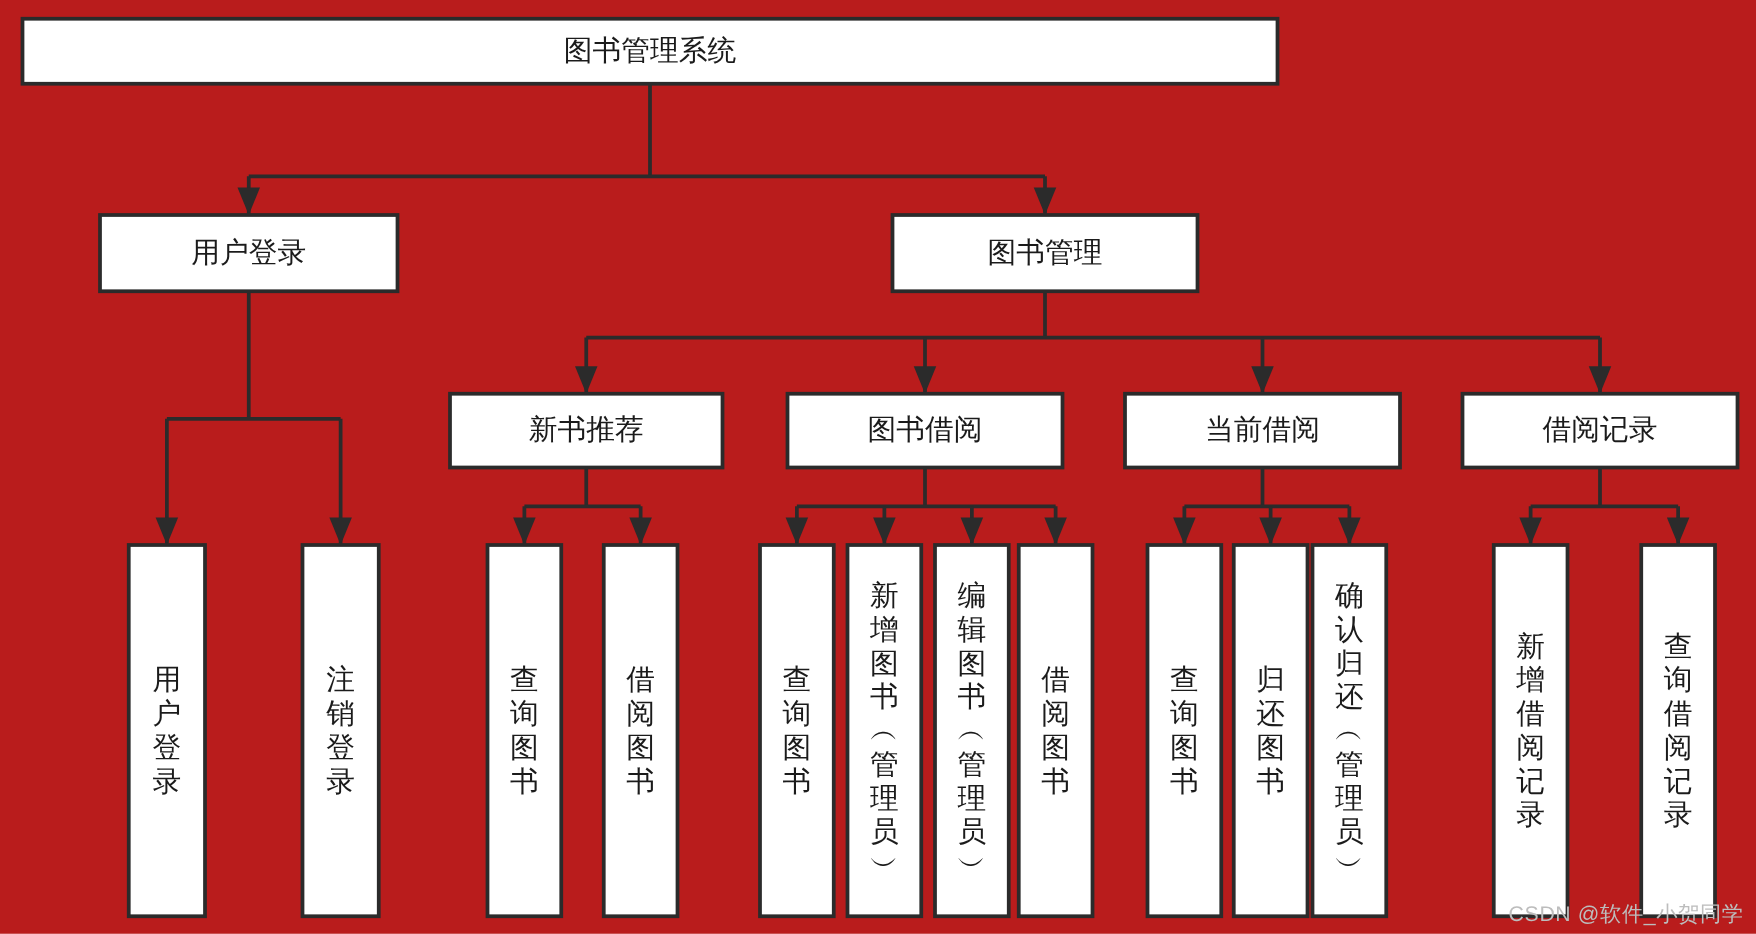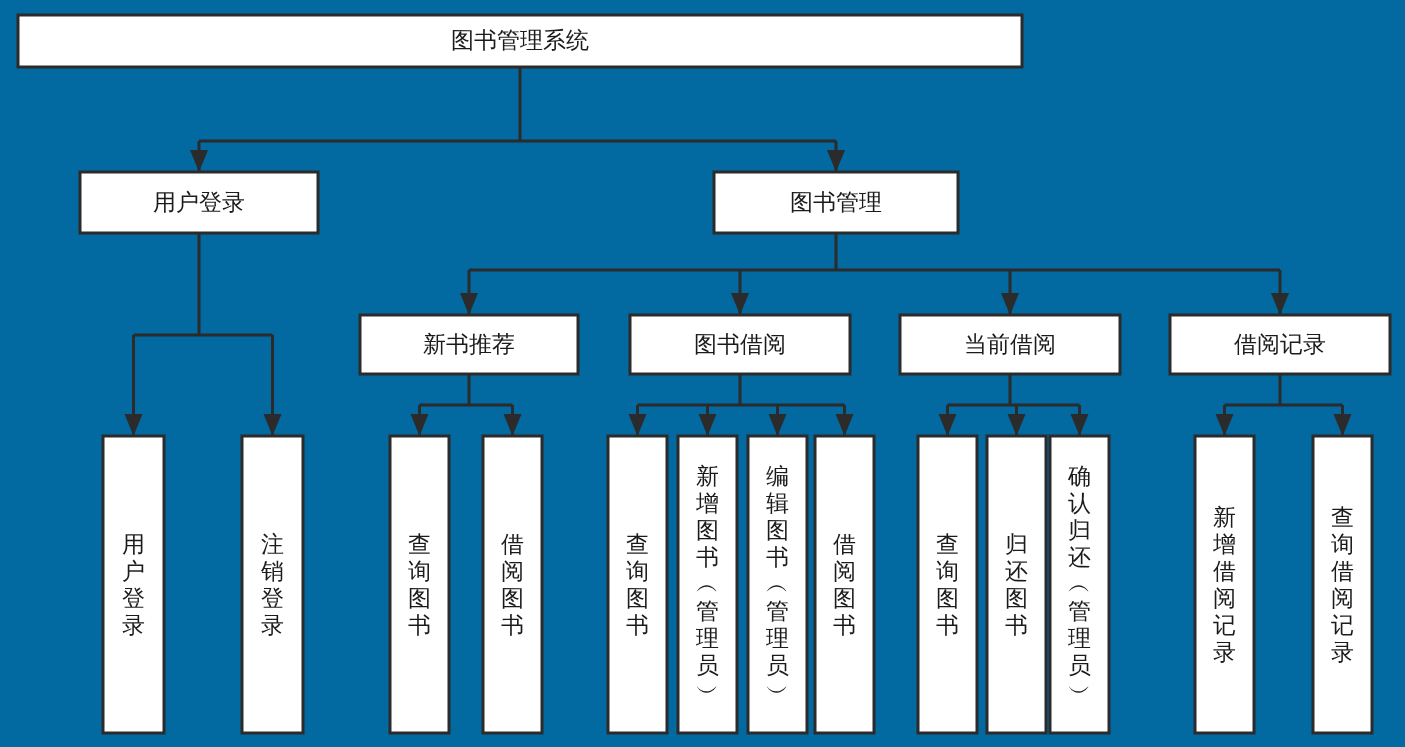--- a/index.html
+++ b/index.html
@@ -11,21 +11,21 @@
     width: 1405px;
     height: 747px;
     font-family: "Liberation Sans", "DejaVu Sans", sans-serif;
     overflow: hidden;
     position: relative;
   }
   #diagram-root {
     position: relative;
     width: 1405px;
     height: 747px;
-    background: #0369a1;
+    background: #b91c1c;
   }
   svg.flow {
     position: absolute;
     left: 0;
     top: 0;
     width: 1405px;
     height: 747px;
     display: block;
   }
   .node-box {
@@ -203,13 +203,14 @@
         <g>
           <rect x="1195" y="436" width="59" height="297" class="node-box" rx="0"></rect>
           <text x="1224.5" y="524.56" class="node-label-v"><tspan x="1224.5" dy="0">新</tspan><tspan x="1224.5" dy="27">增</tspan><tspan x="1224.5" dy="27">借</tspan><tspan x="1224.5" dy="27">阅</tspan><tspan x="1224.5" dy="27">记</tspan><tspan x="1224.5" dy="27">录</tspan></text>
         </g>
         <g>
           <rect x="1313" y="436" width="59" height="297" class="node-box" rx="0"></rect>
           <text x="1342.5" y="524.56" class="node-label-v"><tspan x="1342.5" dy="0">查</tspan><tspan x="1342.5" dy="27">询</tspan><tspan x="1342.5" dy="27">借</tspan><tspan x="1342.5" dy="27">阅</tspan><tspan x="1342.5" dy="27">记</tspan><tspan x="1342.5" dy="27">录</tspan></text>
         </g>
       </g>
   </svg>
+  <div class="watermark">CSDN @软件_小贺同学</div>
 </div>
 
 </body></html>

